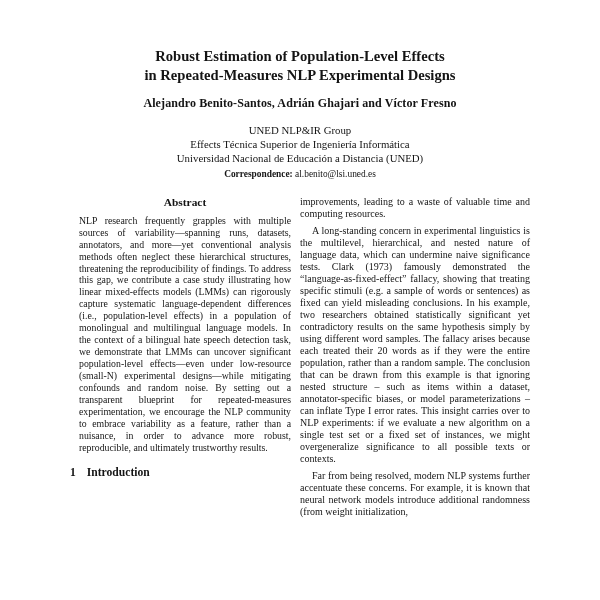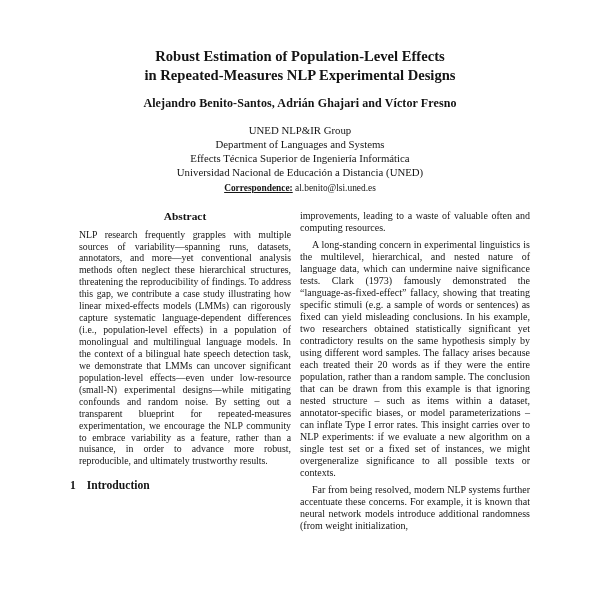--- a/index.html
+++ b/index.html
@@ -28,21 +28,21 @@
   }
   .affiliation {
     font-size: 10.8px;
     line-height: 1.28;
     margin-top: 13px;
   }
   .correspondence {
     font-size: 9.4px;
     margin-top: 3px;
   }
-  .correspondence .corr-label { font-weight: bold; text-decoration: underline; }
+  .correspondence .corr-label { font-weight: bold; }
   .correspondence .corr-email { color: #141414; text-decoration: none; text-align: center; }
   .columns {
     display: flex;
     margin: 17px 70px 0 70px;
     align-items: flex-start;
   }
   .col { flex: 1 1 0; min-width: 0; }
   .abstract-heading {
     font-size: 11.4px;
     font-weight: bold;
@@ -78,21 +78,20 @@
 <div class="page">
 
   <div class="header">
     <div class="title-line">Robust Estimation of Population-Level Effects</div>
     <div class="title-line">in Repeated-Measures NLP Experimental Designs</div>
 
     <div class="authors">Alejandro Benito-Santos, Adrián Ghajari and Víctor Fresno</div>
 
     <div class="affiliation">
       <div>UNED NLP&amp;IR Group</div>
-      <div>Department of Languages and Systems</div>
       <div>Effects Técnica Superior de Ingeniería Informática</div>
       <div>Universidad Nacional de Educación a Distancia (UNED)</div>
     </div>
 
     <div class="correspondence">
       <span class="corr-label">Correspondence:</span>
       <a class="corr-email" href="#">al.benito@lsi.uned.es</a>
     </div>
   </div>
 
@@ -101,20 +100,20 @@
     <div class="col">
       <div class="abstract-heading">Abstract</div>
       <div class="abstract-text">NLP research frequently grapples with multiple sources of variability—spanning runs, datasets, annotators, and more—yet conventional analysis methods often neglect these hierarchical structures, threatening the reproducibility of findings. To address this gap, we contribute a case study illustrating how linear mixed-effects models (LMMs) can rigorously capture systematic language-dependent differences (i.e., population-level effects) in a population of monolingual and multilingual language models. In the context of a bilingual hate speech detection task, we demonstrate that LMMs can uncover significant population-level effects—even under low-resource (small-N) experimental designs—while mitigating confounds and random noise. By setting out a transparent blueprint for repeated-measures experimentation, we encourage the NLP community to embrace variability as a feature, rather than a nuisance, in order to advance more robust, reproducible, and ultimately trustworthy results.</div>
 
       <div class="section-heading">
         <span class="sec-num">1</span><span>Introduction</span>
       </div>
     </div>
 
     <div class="col">
-      <p class="body-par">improvements, leading to a waste of valuable often and computing resources.</p>
+      <p class="body-par">improvements, leading to a waste of valuable time and computing resources.</p>
       <p class="body-par indented">A long-standing concern in experimental linguistics is the multilevel, hierarchical, and nested nature of language data, which can undermine naive significance tests. Clark (1973) famously demonstrated the “language-as-fixed-effect” fallacy, showing that treating specific stimuli (e.g. a sample of words or sentences) as fixed can yield misleading conclusions. In his example, two researchers obtained statistically significant yet contradictory results on the same hypothesis simply by using different word samples. The fallacy arises because each treated their 20 words as if they were the entire population, rather than a random sample. The conclusion that can be drawn from this example is that ignoring nested structure – such as items within a dataset, annotator-specific biases, or model parameterizations – can inflate Type I error rates. This insight carries over to NLP experiments: if we evaluate a new algorithm on a single test set or a fixed set of instances, we might overgeneralize significance to all possible texts or contexts.</p>
       <p class="body-par indented">Far from being resolved, modern NLP systems further accentuate these concerns. For example, it is known that neural network models introduce additional randomness (from weight initialization,</p>
     </div>
 
   </div>
 
 </div>
 
 </body></html>

